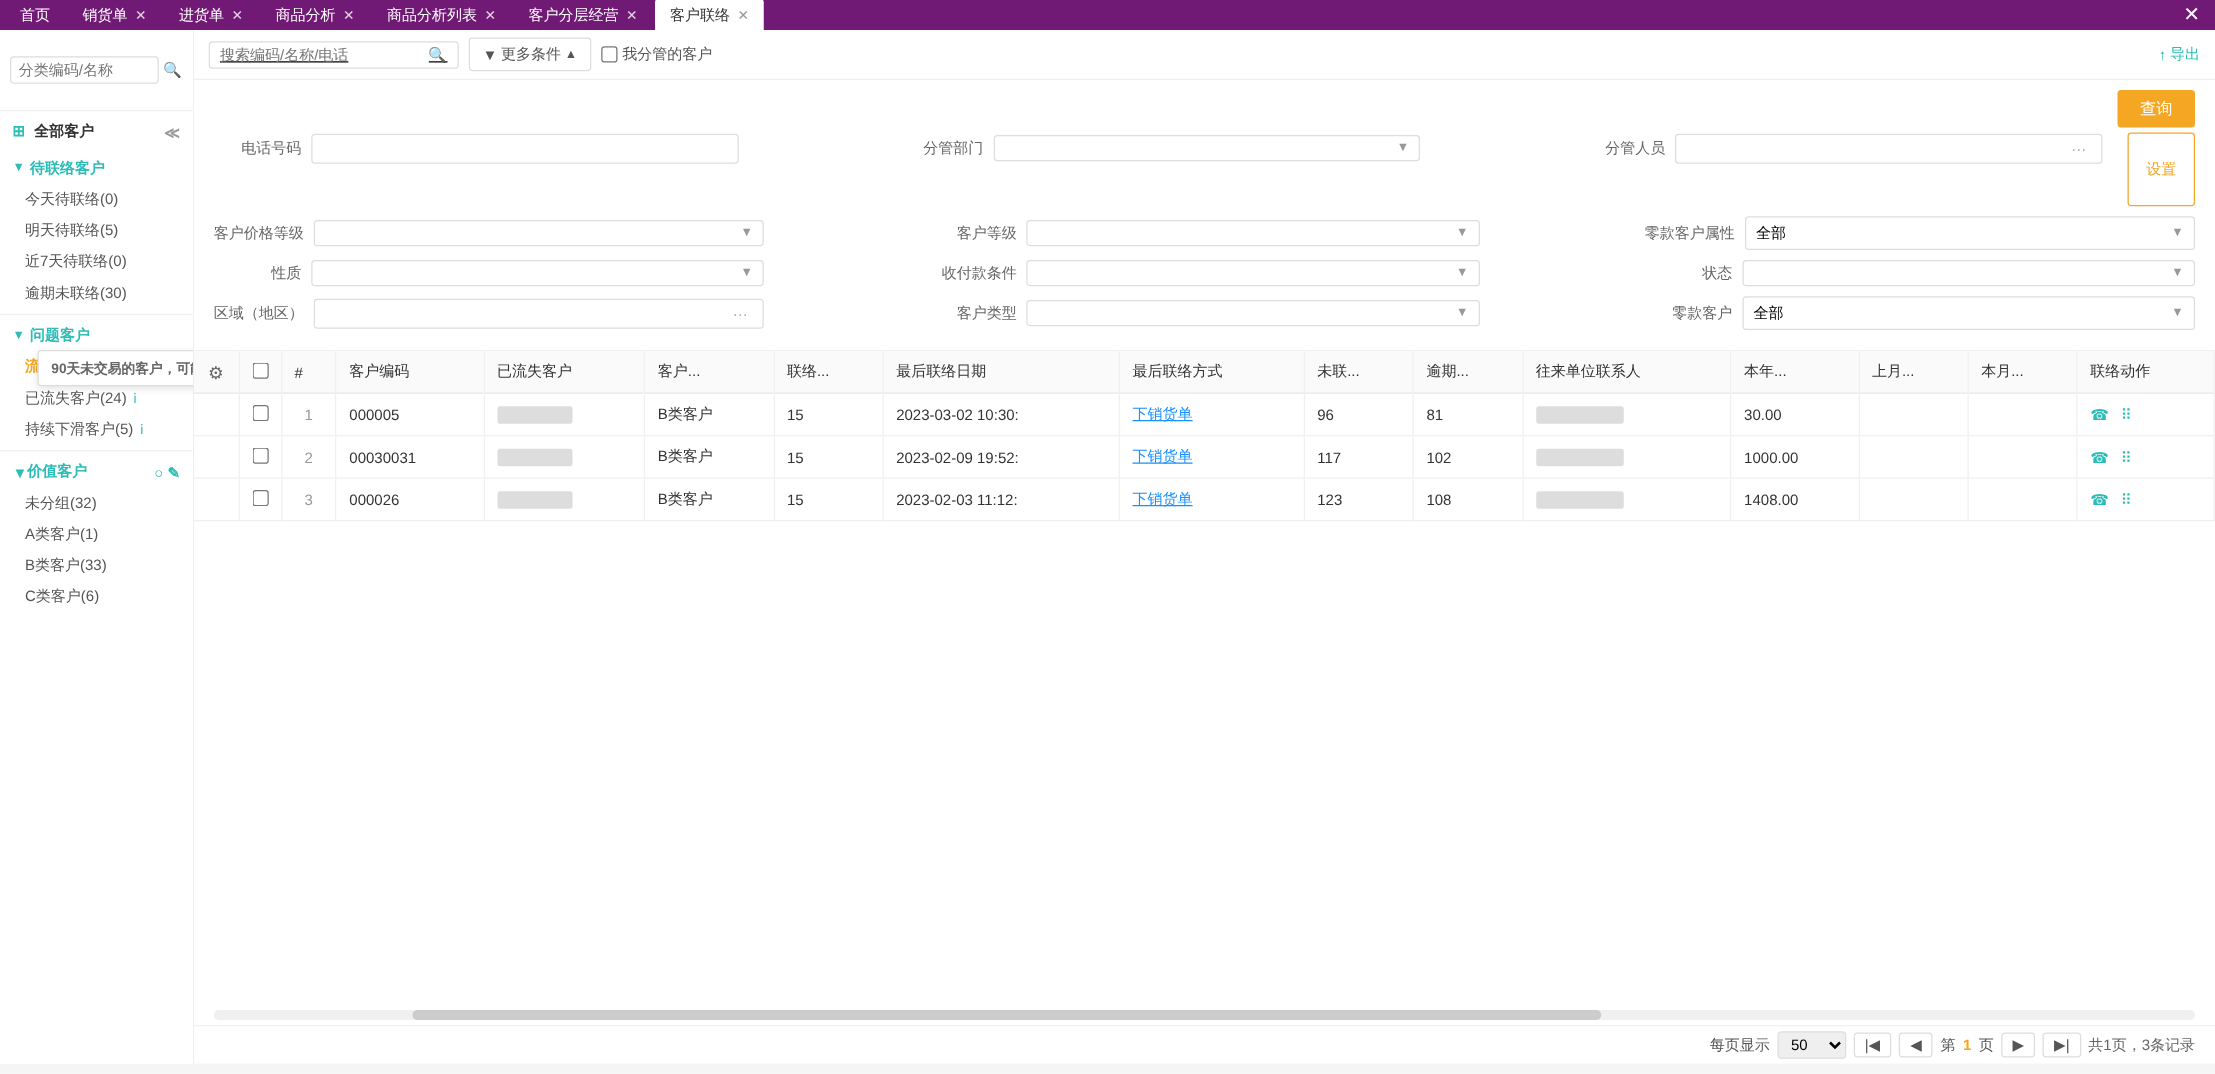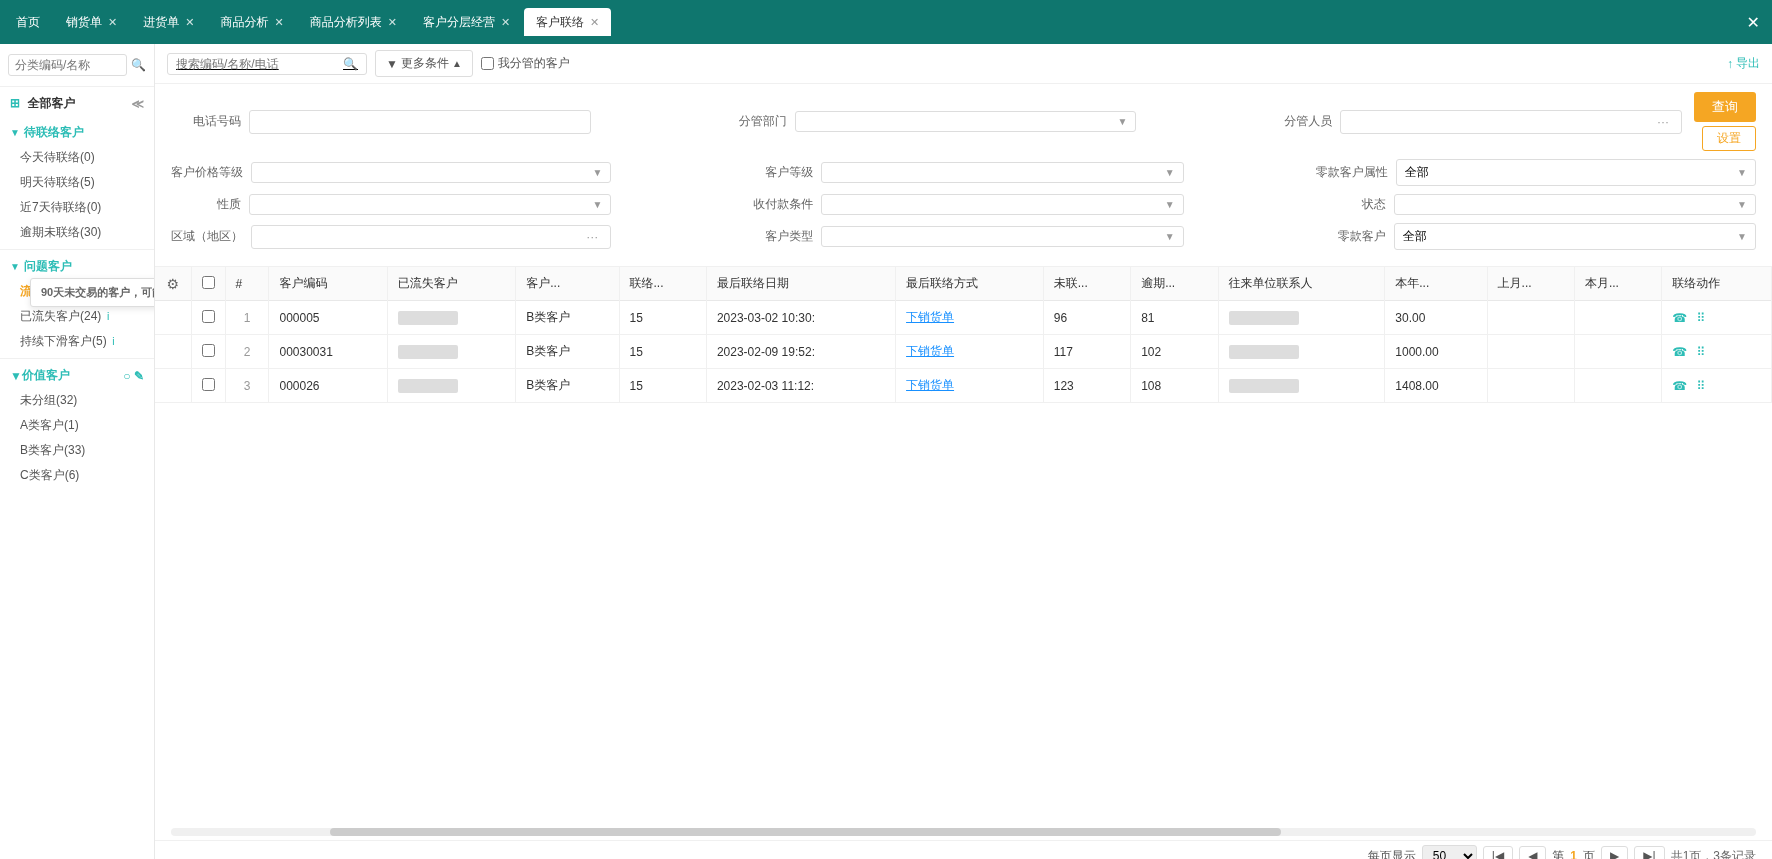--- a/index.html
+++ b/index.html
@@ -2,22 +2,22 @@
 <html><head>
   <meta charset="utf-8">
   <style>
     * { box-sizing: border-box; margin: 0; padding: 0; font-family: 'Microsoft YaHei', Arial, sans-serif; font-size: 12px; }
     body { background: #f5f5f5; overflow: hidden; }
 
     
     .tab-bar {
       display: flex;
       align-items: center;
-      background: #0f766e;
-      height: 44px;
+      background: #701a75;
+      height: 24px;
       padding: 0 4px;
     }
     .tab-item {
       display: flex;
       align-items: center;
       height: 28px;
       padding: 0 12px;
       margin-right: 2px;
       border-radius: 4px 4px 0 0;
       cursor: pointer;
@@ -59,21 +59,21 @@
       min-width: 155px;
       background: #fff;
       border-right: 1px solid #e8e8e8;
       display: flex;
       flex-direction: column;
       overflow-y: auto;
     }
     .sidebar-search {
       display: flex;
       align-items: center;
-      padding: 10px 8px;
+      padding: 21px 8px;
       border-bottom: 1px solid #f0f0f0;
     }
     .sidebar-search input {
       border: 1px solid #ddd;
       border-radius: 3px;
       padding: 3px 6px;
       width: 100%;
       font-size: 12px;
       outline: none;
     }
@@ -260,21 +260,21 @@
       border-radius: 3px;
       padding: 6px 18px;
       cursor: pointer;
       font-size: 13px;
     }
     .settings-btn {
       background: #fff;
       color: #f5a623;
       border: 1px solid #f5a623;
       border-radius: 3px;
-      padding: 3px 14px;
+      padding: 20px 14px;
       cursor: pointer;
       font-size: 12px;
       margin-top: 4px;
     }
     .btn-group-right {
       display: flex;
       flex-direction: column;
       align-items: flex-end;
       margin-left: 12px;
     }

